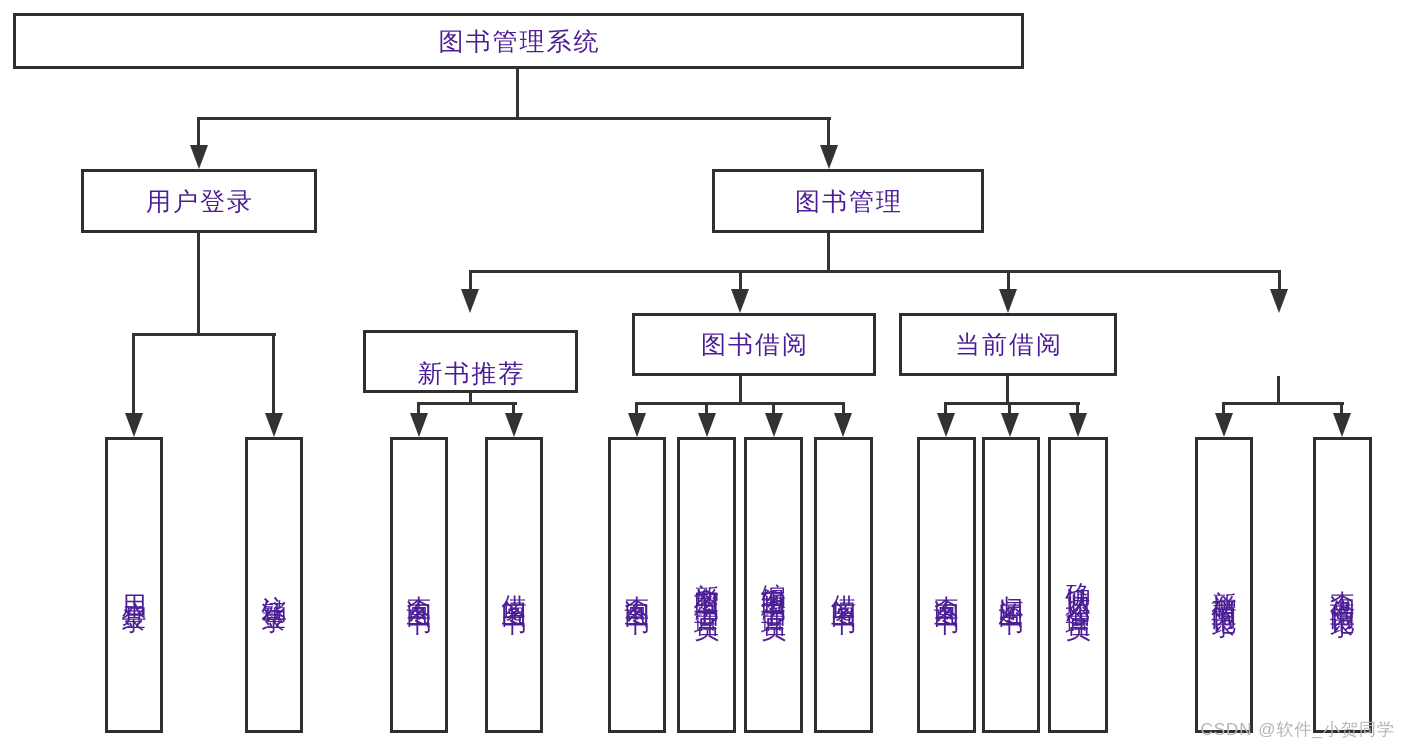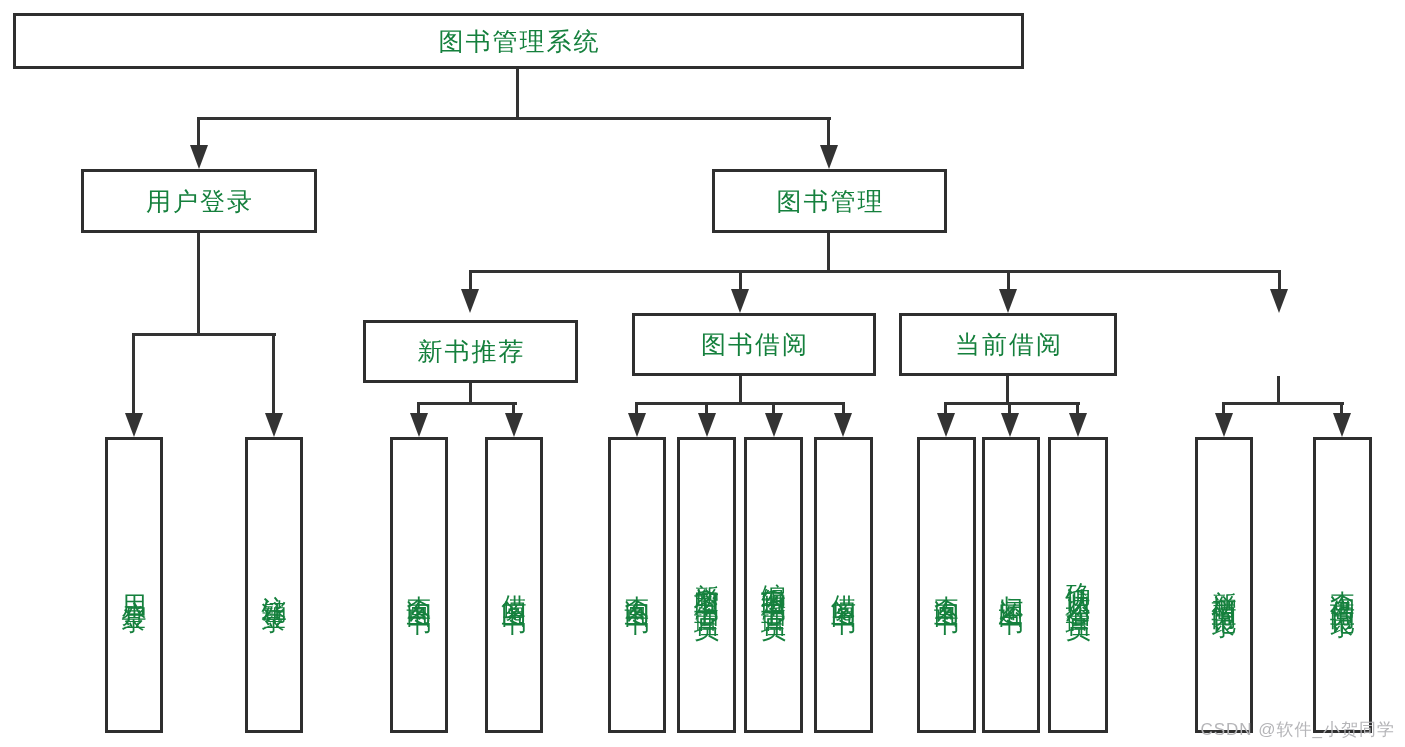--- a/index.html
+++ b/index.html
@@ -16,21 +16,21 @@
     box-sizing:border-box;
     border:3px solid #2f2f2f;
     background:#ffffff;
     display:flex;align-items:center;justify-content:center;
     z-index:2;
   }
   .bx .lbl{
     font-size:25px;
     letter-spacing:2px;
     text-indent:2px;
-    color:#15803d;
+    color:#4c1d95;
     white-space:nowrap;
   }
   .leaf .lbl{
     writing-mode:vertical-rl;
     font-size:25px;
     letter-spacing:5px;
     text-indent:0;
     line-height:1;
   }
   .ln{
@@ -68,21 +68,21 @@
   <div class="ln" style="left:516px;top:68px;width:3px;height:50px;"></div>
   <div class="ln" style="left:197px;top:117px;width:634px;height:3px;"></div>
   <div class="ln" style="left:197px;top:117px;width:3px;height:30px;"></div>
   <div class="ln" style="left:827px;top:117px;width:3px;height:30px;"></div>
   <div class="arr" style="left:190px;top:145px;"></div>
   <div class="arr" style="left:820px;top:145px;"></div>
 
   <div class="bx" style="left:81px;top:169px;width:236px;height:64px;">
     <span class="lbl">用户登录</span>
   </div>
-  <div class="bx" style="left:712px;top:169px;width:235px;height:64px;">
+  <div class="bx" style="left:712px;top:169px;width:272px;height:64px;">
     <span class="lbl">图书管理</span>
   </div>
 
   <div class="ln" style="left:197px;top:233px;width:3px;height:102px;"></div>
   <div class="ln" style="left:132px;top:333px;width:144px;height:3px;"></div>
   <div class="ln" style="left:132px;top:333px;width:3px;height:82px;"></div>
   <div class="ln" style="left:272px;top:333px;width:3px;height:82px;"></div>
   <div class="arr" style="left:125px;top:413px;"></div>
   <div class="arr" style="left:265px;top:413px;"></div>
 
@@ -90,21 +90,21 @@
   <div class="ln" style="left:469px;top:270px;width:812px;height:3px;"></div>
   <div class="ln" style="left:469px;top:270px;width:3px;height:21px;"></div>
   <div class="ln" style="left:739px;top:270px;width:3px;height:21px;"></div>
   <div class="ln" style="left:1007px;top:270px;width:3px;height:21px;"></div>
   <div class="ln" style="left:1278px;top:270px;width:3px;height:21px;"></div>
   <div class="arr" style="left:461px;top:289px;"></div>
   <div class="arr" style="left:731px;top:289px;"></div>
   <div class="arr" style="left:999px;top:289px;"></div>
   <div class="arr" style="left:1270px;top:289px;"></div>
 
-  <div class="bx" style="left:363px;top:320px;width:215px;height:63px;">
+  <div class="bx" style="left:363px;top:330px;width:215px;height:63px;align-items:flex-end;">
     <span class="lbl">新书推荐</span>
   </div>
   <div class="bx" style="left:632px;top:313px;width:244px;height:63px;">
     <span class="lbl">图书借阅</span>
   </div>
   <div class="bx" style="left:899px;top:313px;width:218px;height:63px;">
     <span class="lbl">当前借阅</span>
   </div>
 
   <div class="ln" style="left:469px;top:376px;width:3px;height:28px;"></div>

